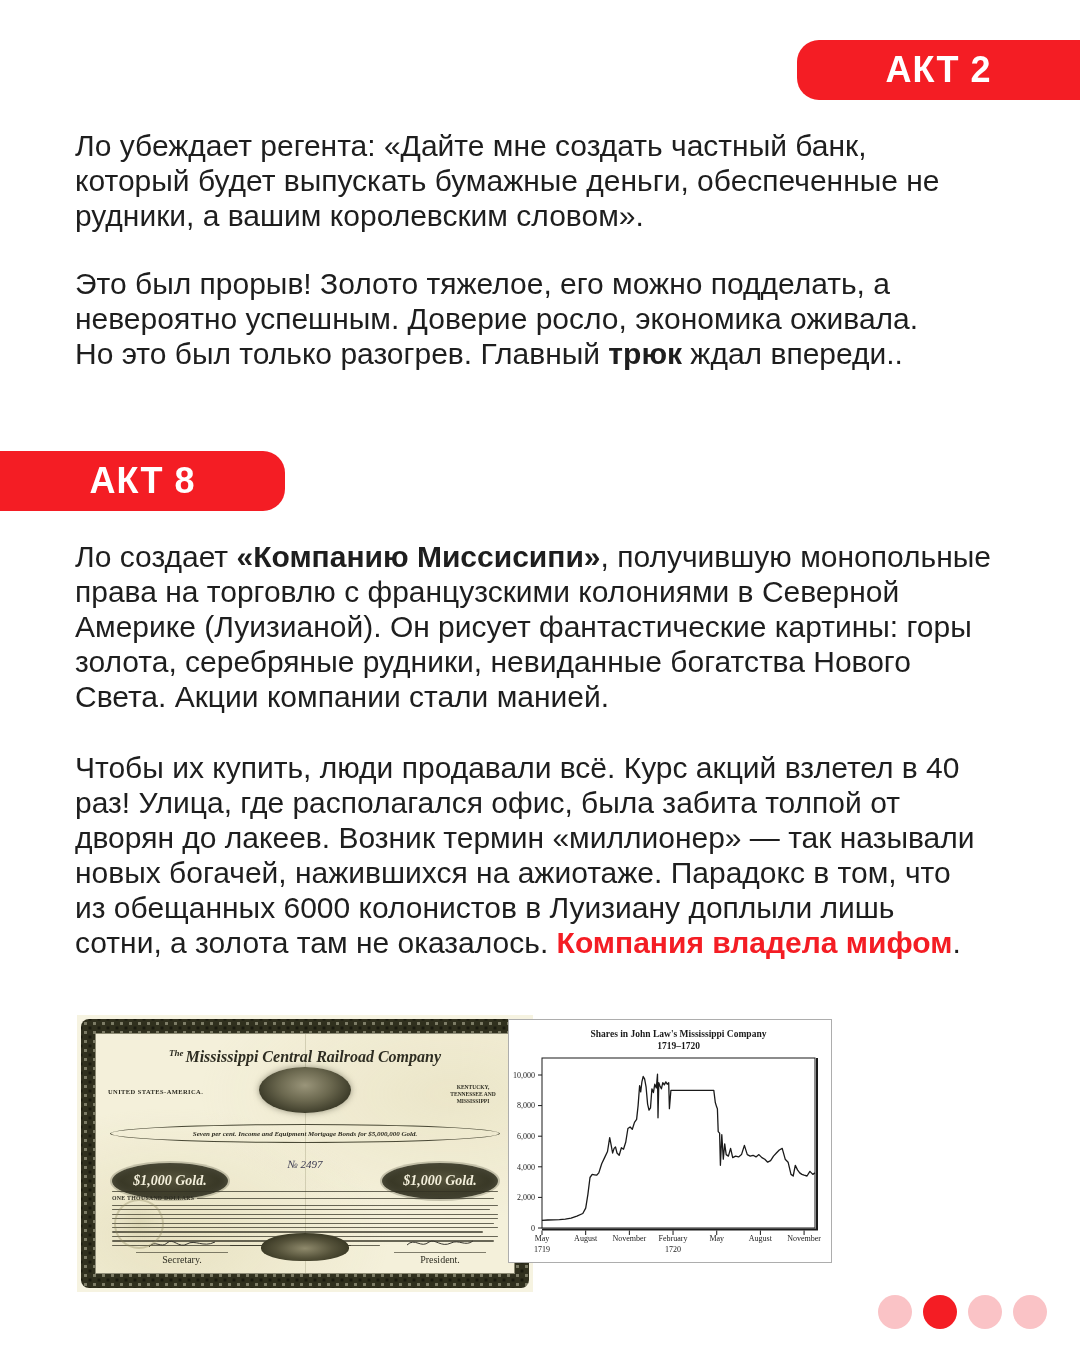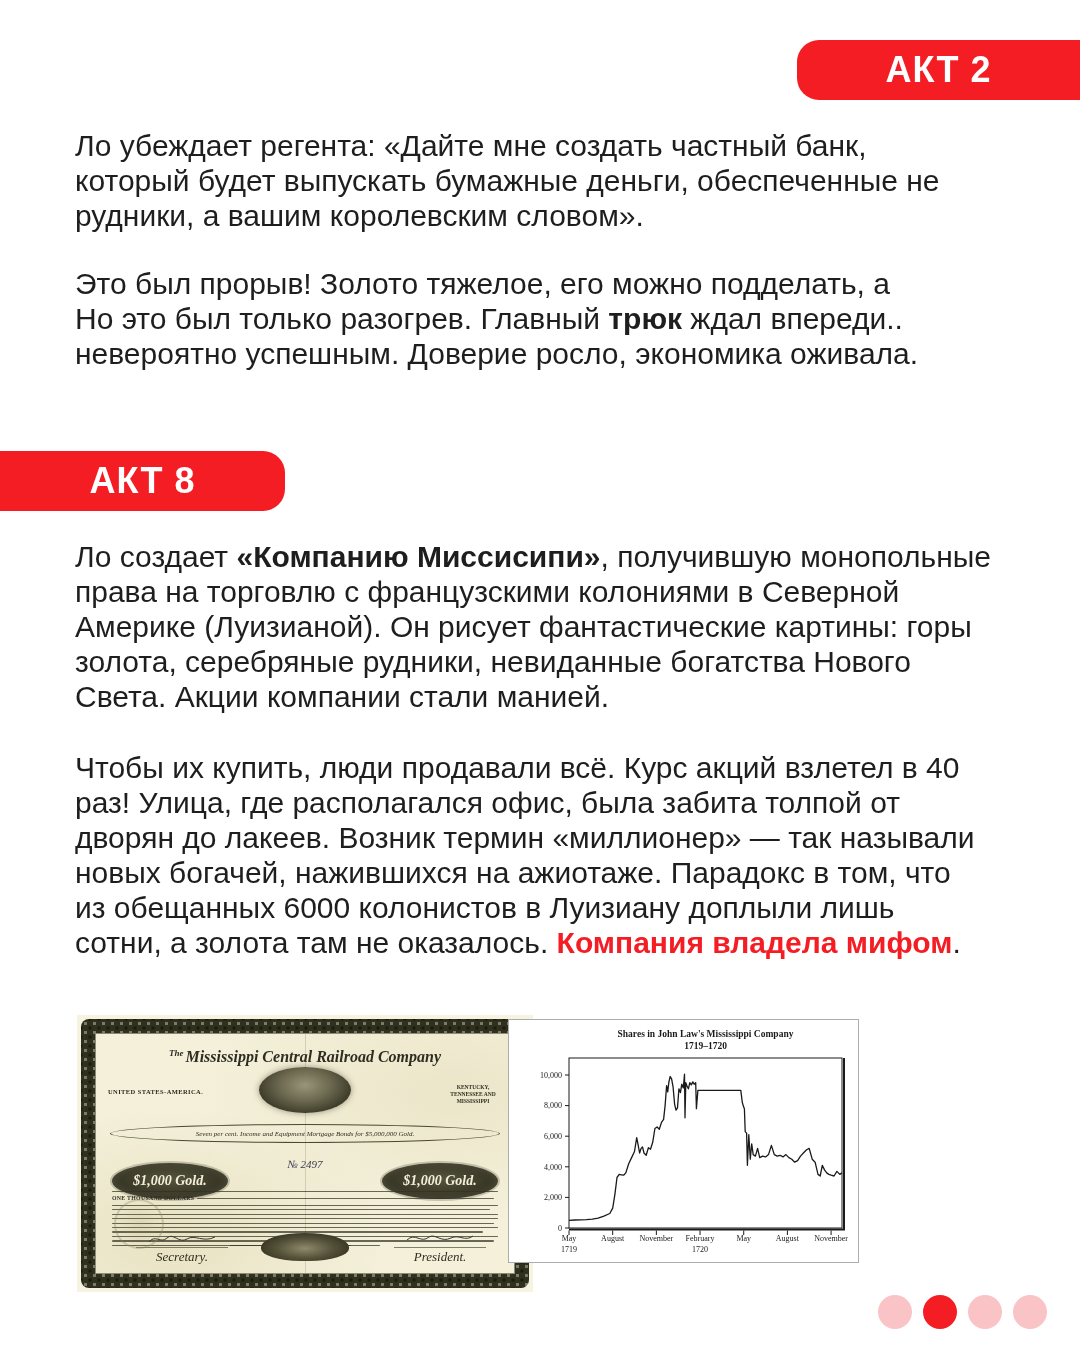--- a/index.html
+++ b/index.html
@@ -57,21 +57,21 @@
   .cert-caption-left{position:absolute;top:54px;left:12px;font-size:6.5px;font-weight:700;letter-spacing:0.4px;}
   .cert-caption-right{position:absolute;top:50px;right:8px;width:66px;font-size:5.5px;font-weight:700;
     text-align:center;line-height:7px;}
   .cert-vignette{position:absolute;top:33px;left:50%;transform:translateX(-50%);
     width:92px;height:46px;border-radius:50%;
     background:radial-gradient(ellipse at 50% 40%, #9a957a 0%, #6b684f 40%, #3a3927 75%, #2c2b1c 100%);
     box-shadow:0 0 6px rgba(60,58,40,0.5);}
   .cert-banner{position:absolute;top:90px;left:14px;right:14px;height:17px;
     border:1px solid #4a4936;border-radius:50%;
     display:flex;align-items:center;justify-content:center;
-    font-size:7px;font-weight:400;font-style:italic;white-space:nowrap;}
+    font-size:7px;font-weight:700;font-style:italic;white-space:nowrap;}
   .denom-oval{position:absolute;top:112px;width:116px;height:36px;border-radius:50%;
     background:radial-gradient(ellipse at 50% 45%, #56543c 0%, #3b3a28 55%, #2b2a1a 100%);
     color:#f3efdb;display:flex;align-items:center;justify-content:center;
     font-style:italic;font-weight:700;font-size:14px;white-space:nowrap;
     box-shadow:0 0 0 2px rgba(60,58,40,0.25), inset 0 0 8px rgba(255,255,240,0.15);margin-top:17px;}
   #denom-left{left:16px;}
   #denom-right{right:16px;}
   .cert-serial{position:absolute;top:124px;left:0;right:0;text-align:center;
     font-style:italic;font-size:11px;color:#3a3950;}
   .cert-body{position:absolute;top:157px;left:16px;right:16px;}
@@ -82,49 +82,49 @@
     justify-content:center;align-items:center;flex-direction:column;}
   .witness-label{font-size:7px;font-weight:700;font-style:italic;white-space:nowrap;}
   .cert-train{position:absolute;bottom:12px;left:50%;transform:translateX(-50%);
     width:88px;height:28px;border-radius:50% 50% 45% 45%;
     background:radial-gradient(ellipse at 50% 55%, #8f8a6c 0%, #55523a 45%, #33321f 80%);}
   .sig{position:absolute;bottom:8px;width:120px;text-align:center;}
   #sig-left{left:26px;}
   #sig-right{right:14px;}
   .sig svg{display:block;margin:0 auto;}
   .sig-line{height:1px;width:92px;margin:1px auto 1px;background:rgba(50,48,35,0.6);}
-  .sig-label{font-size:13px;font-style:italic;}
+  .sig-label{font-size:10px;}
   .cert-seal{position:absolute;bottom:24px;left:18px;width:46px;height:46px;border-radius:50%;
     border:2px solid rgba(140,135,95,0.35);
     background:radial-gradient(circle, rgba(160,155,110,0.18), transparent 70%);}
 
   
   #chart-figure{position:absolute;left:508px;top:1019px;width:322px;height:242px;
-    background:#ffffff;border:1px solid #ADADAD;box-sizing:content-box;padding-left:27px;}
+    background:#ffffff;border:1px solid #ADADAD;box-sizing:content-box;}
   #chart-svg{display:block;width:322px;height:242px;}
 
   
   .dots{position:absolute;top:1295px;right:33px;display:flex;gap:11px;}
   .dot{width:34px;height:34px;border-radius:50%;background:var(--dot-inactive);}
   .dot.active{background:var(--accent);}
 </style>
 </head>
 <body>
 
 <div class="badge" id="badge-act2">АКТ 2</div>
 
 <div class="para" id="para-p1">
     <div class="tline"><span>Ло убеждает регента: «Дайте мне создать частный банк,</span></div>
     <div class="tline"><span>который будет выпускать бумажные деньги, обеспеченные не</span></div>
     <div class="tline"><span>рудники, а вашим королевским словом».</span></div>
   </div>
 <div class="para" id="para-p2">
     <div class="tline"><span>Это был прорыв! Золото тяжелое, его можно подделать, а</span></div>
+    <div class="tline"><span>невероятно успешным. Доверие росло, экономика оживала.</span></div>
     <div class="tline"><span>Но это был только разогрев. Главный </span><span class="seg-bold">трюк</span><span> ждал впереди..</span></div>
-    <div class="tline"><span>невероятно успешным. Доверие росло, экономика оживала.</span></div>
   </div>
 
 <div class="badge" id="badge-act3">АКТ 8</div>
 
 <div class="para" id="para-p3">
     <div class="tline"><span>Ло создает </span><span class="seg-bold">«Компанию Миссисипи»</span><span>, получившую монопольные</span></div>
     <div class="tline"><span>права на торговлю с французскими колониями в Северной</span></div>
     <div class="tline"><span>Америке (Луизианой). Он рисует фантастические картины: горы</span></div>
     <div class="tline"><span>золота, серебряные рудники, невиданные богатства Нового</span></div>
     <div class="tline"><span>Света. Акции компании стали манией.</span></div>

